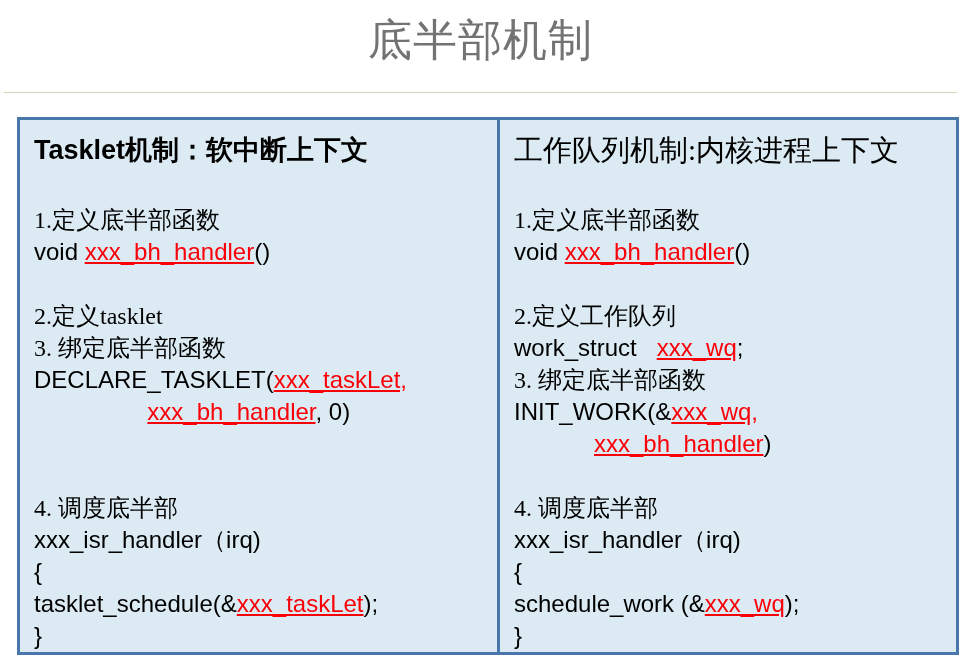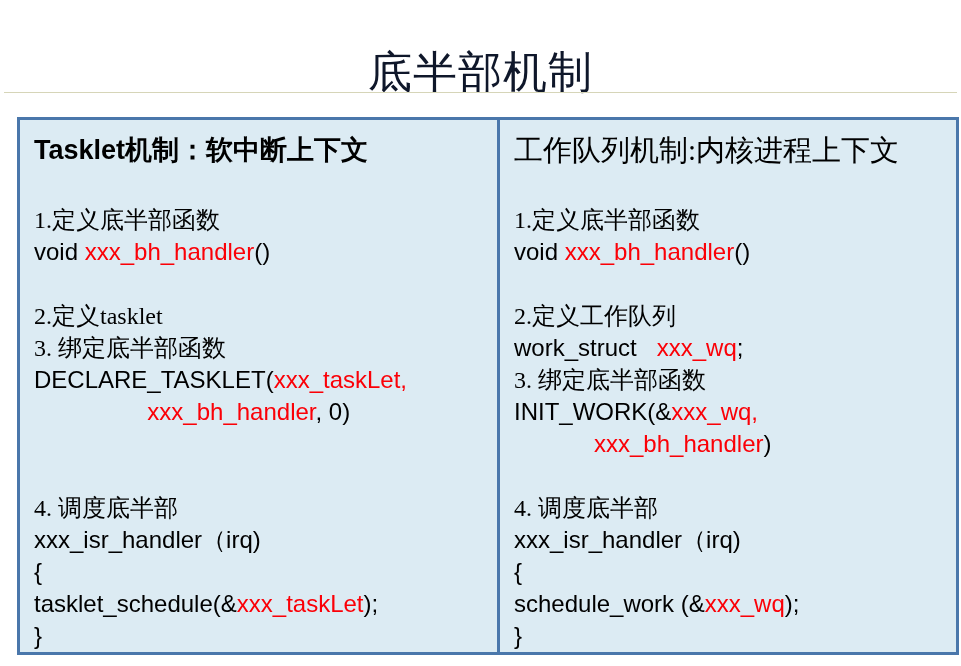--- a/index.html
+++ b/index.html
@@ -19,23 +19,22 @@
   .slide-title {
     position: absolute;
     left: 0;
     top: 10px;
     width: 961px;
     text-align: center;
     font-family: "Liberation Serif", "DejaVu Serif", serif;
     font-size: 44px;
     line-height: 62px;
     letter-spacing: 1px;
-    color: #0f172a;
+    color: #737373;
     white-space: nowrap;
-    margin-top: 32px;
   }
   .title-rule {
     position: absolute;
     left: 4px;
     top: 92px;
     width: 953px;
     height: 1px;
     background: #d6d5b8;
   }
 
@@ -77,21 +76,21 @@
     top: 84px;
     right: 4px;
     font-size: 24px;
     line-height: 32px;
     color: #000000;
     white-space: pre;
   }
   .code-line { height: 32px; white-space: pre; }
   .code-line.blank { height: 32px; }
   .code-line.cjk { font-family: "Liberation Serif", "DejaVu Serif", serif; }
-  .red { color: #fb0007; }
+  .red { color: #fb0007; text-decoration: underline; }
 
   
   .watermark {
     position: absolute;
     right: 4px;
     bottom: 4px;
     font-size: 19px;
     line-height: 24px;
     color: #b9c6cd;
     white-space: nowrap;

